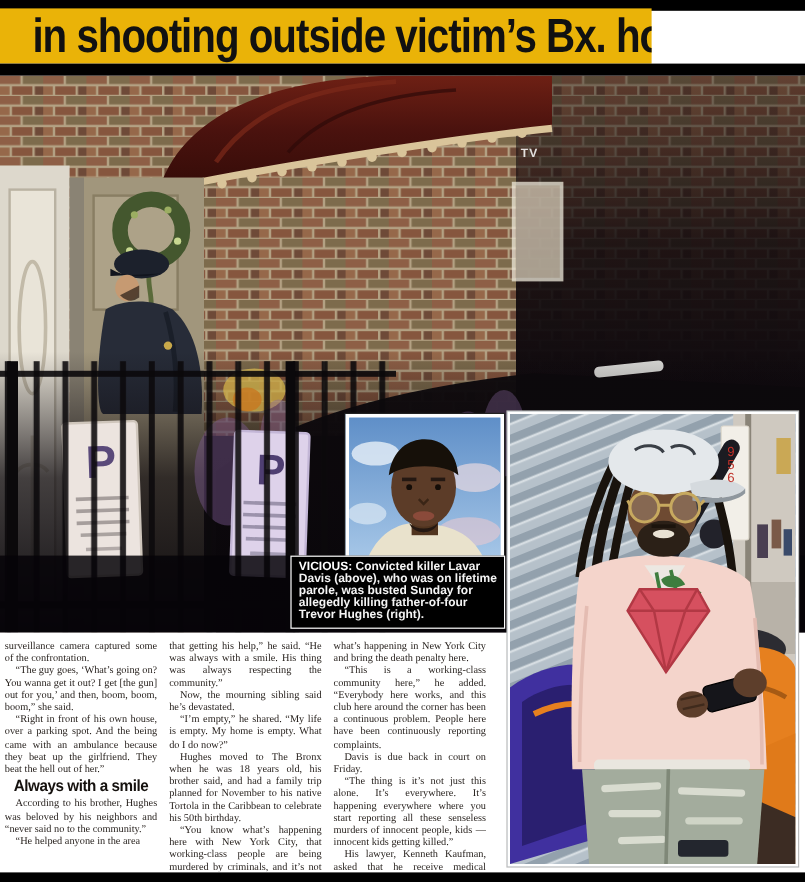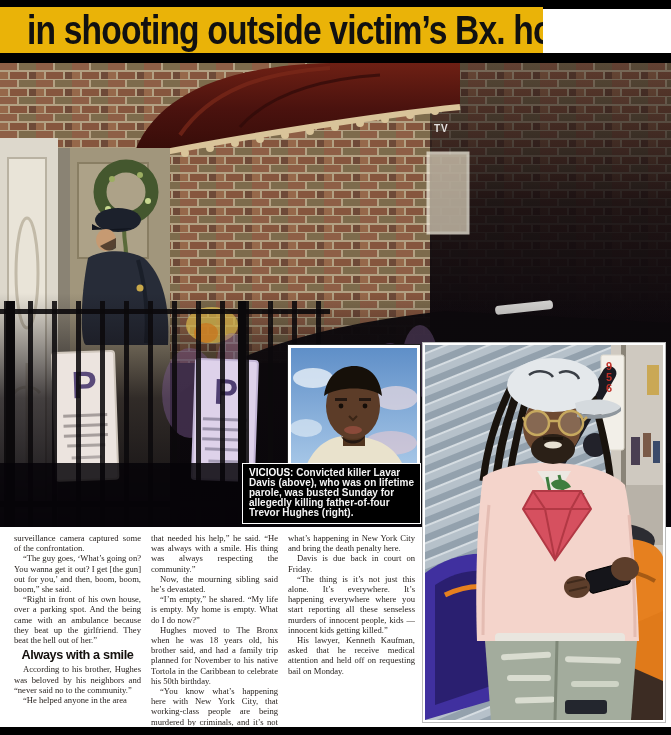--- a/index.html
+++ b/index.html
@@ -36,26 +36,26 @@
     border:3px solid #fff;background:#6f9fd8;box-shadow:0 0 0 1px #222;}
   
   .caption{position:absolute;top:463px;left:242px;width:166px;z-index:5;background:#000;
     border:1.5px solid #fff;color:#f4f4f4;padding:4px 5px 5px 6px;
     font-size:10px;line-height:10px;font-weight:bold;}
   .caption b{color:#fff;}
 
   
   .rphoto{position:absolute;top:343px;left:423px;width:238px;height:375px;z-index:4;
     border:2px solid #fff;background:#aab6c0;overflow:hidden;box-shadow:0 0 0 1px #bbb;}
-  .rphoto .digits{position:absolute;left:181px;top:16px;width:11px;
-    font-weight:bold;font-size:11px;line-height:11px;color:#c03028;
+  .rphoto .digits{position:absolute;left:181px;top:27px;width:11px;
+    font-weight:normal;font-size:11px;line-height:11px;color:#c03028;
     word-break:break-all;letter-spacing:0;z-index:2;}
 
   
-  .article{position:absolute;top:533px;left:14px;width:401px;height:193px;overflow:hidden;
+  .article{position:absolute;top:533px;left:4px;width:401px;height:193px;overflow:hidden;
     display:flex;gap:10px;z-index:2;}
   .col{width:127px;font-family:"Liberation Serif",serif;font-size:8.6px;line-height:10.2px;
     color:#221c18;text-align:justify;}
   .col p{margin:0;}
   .col p.indent{text-indent:9px;}
   .col h3.subhead{margin:5px 0 4px 0;text-align:center;font-family:"Liberation Sans",sans-serif;
     font-size:13.5px;letter-spacing:-0.4px;color:#15110e;transform:scaleX(.94);transform-origin:center;}
 </style>
 </head>
 <body>
@@ -308,28 +308,29 @@
   <div class="article">
     <div class="col">
         <p class="">surveillance camera captured some of the confrontation.</p>
         <p class="indent">“The guy goes, ‘What’s going on? You wanna get it out? I get [the gun] out for you,’ and then, boom, boom, boom,” she said.</p>
         <p class="indent">“Right in front of his own house, over a parking spot. And the being came with an ambulance because they beat up the girlfriend. They beat the hell out of her.”</p>
         <h3 class="subhead">Always with a smile</h3>
         <p class="indent">According to his brother, Hughes was beloved by his neighbors and “never said no to the community.”</p>
         <p class="indent">“He helped anyone in the area</p>
       </div>
     <div class="col">
-        <p class="">that needed his help,” he said. “He was always with a smile. His thing was always respecting the community.”</p>
+        <p class="">that getting his help,” he said. “He was always with a smile. His thing was always respecting the community.”</p>
         <p class="indent">Now, the mourning sibling said he’s devastated.</p>
         <p class="indent">“I’m empty,” he shared. “My life is empty. My home is empty. What do I do now?”</p>
         <p class="indent">Hughes moved to The Bronx when he was 18 years old, his brother said, and had a family trip planned for November to his native Tortola in the Caribbean to celebrate his 50th birthday.</p>
         <p class="indent">“You know what’s happening here with New York City, that working-class people are being murdered by criminals, and it’s not fair for the people that work,” he said. “You know, I hope that [President] Trump can look at</p>
       </div>
     <div class="col">
         <p class="">what’s happening in New York City and bring the death penalty here.</p>
+        <p class="indent">“This is a working-class community here,” he added. “Everybody here works, and this club here around the corner has been a continuous problem. People here have been continuously reporting complaints.</p>
         <p class="indent">Davis is due back in court on Friday.</p>
         <p class="indent">“The thing is it’s not just this alone. It’s everywhere. It’s happening everywhere where you start reporting all these senseless murders of innocent people, kids — innocent kids getting killed.”</p>
         <p class="indent">His lawyer, Kenneth Kaufman, asked that he receive medical attention and held off on requesting bail on Monday.</p>
       </div>
   </div>
 
   <div class="rule bottom"></div>
 </div>
 
 </body></html>

